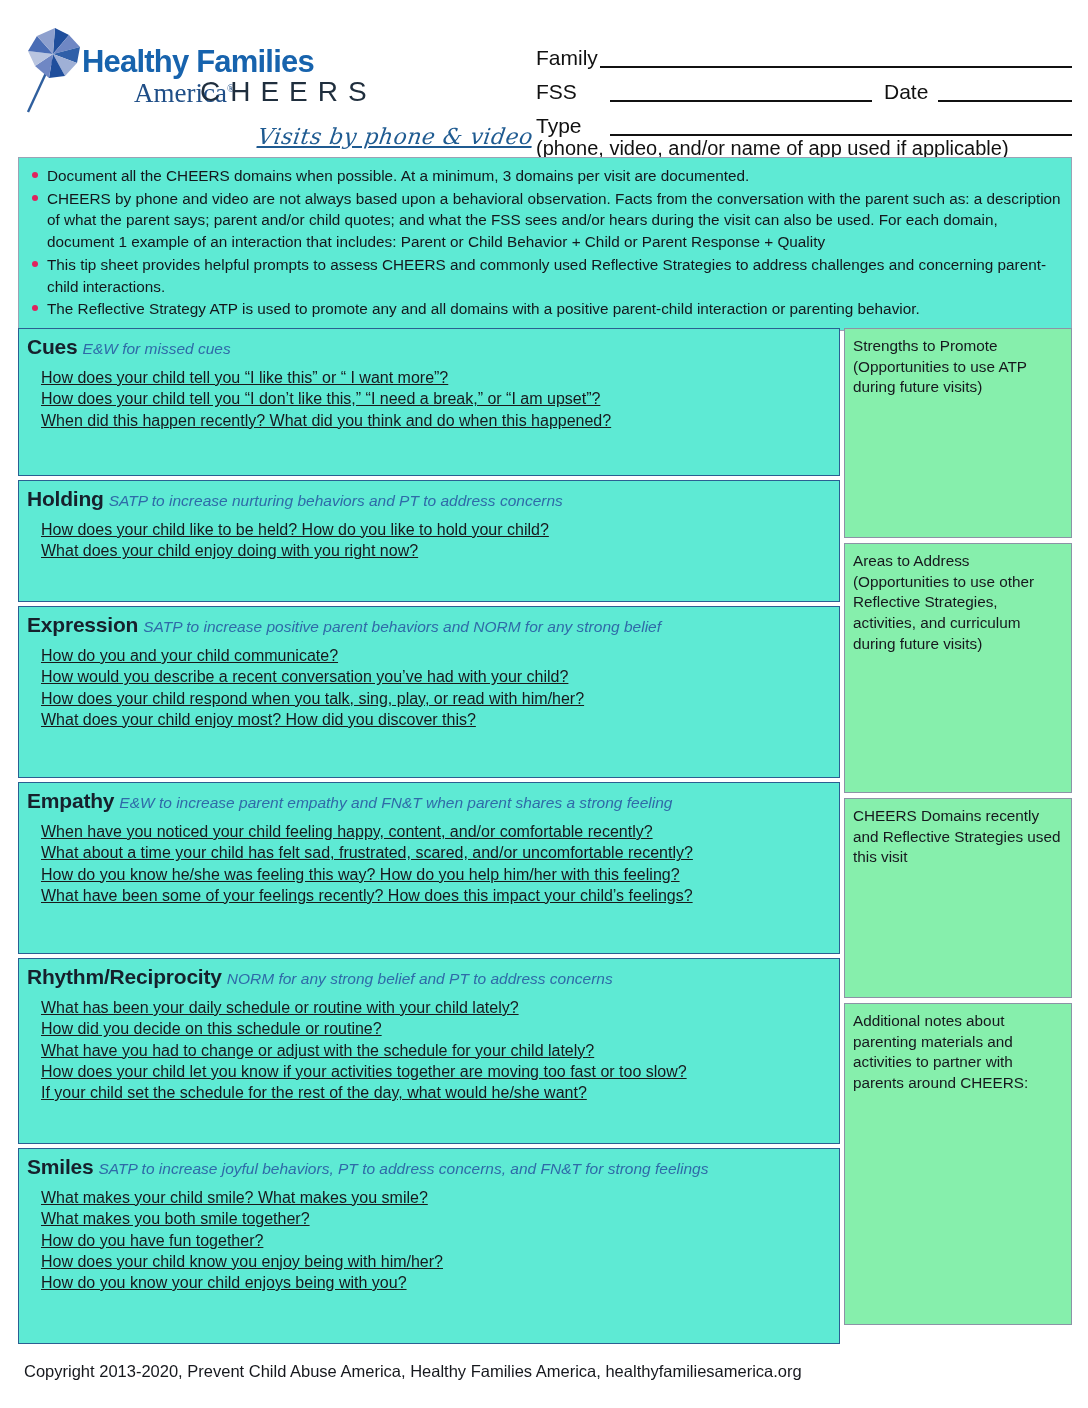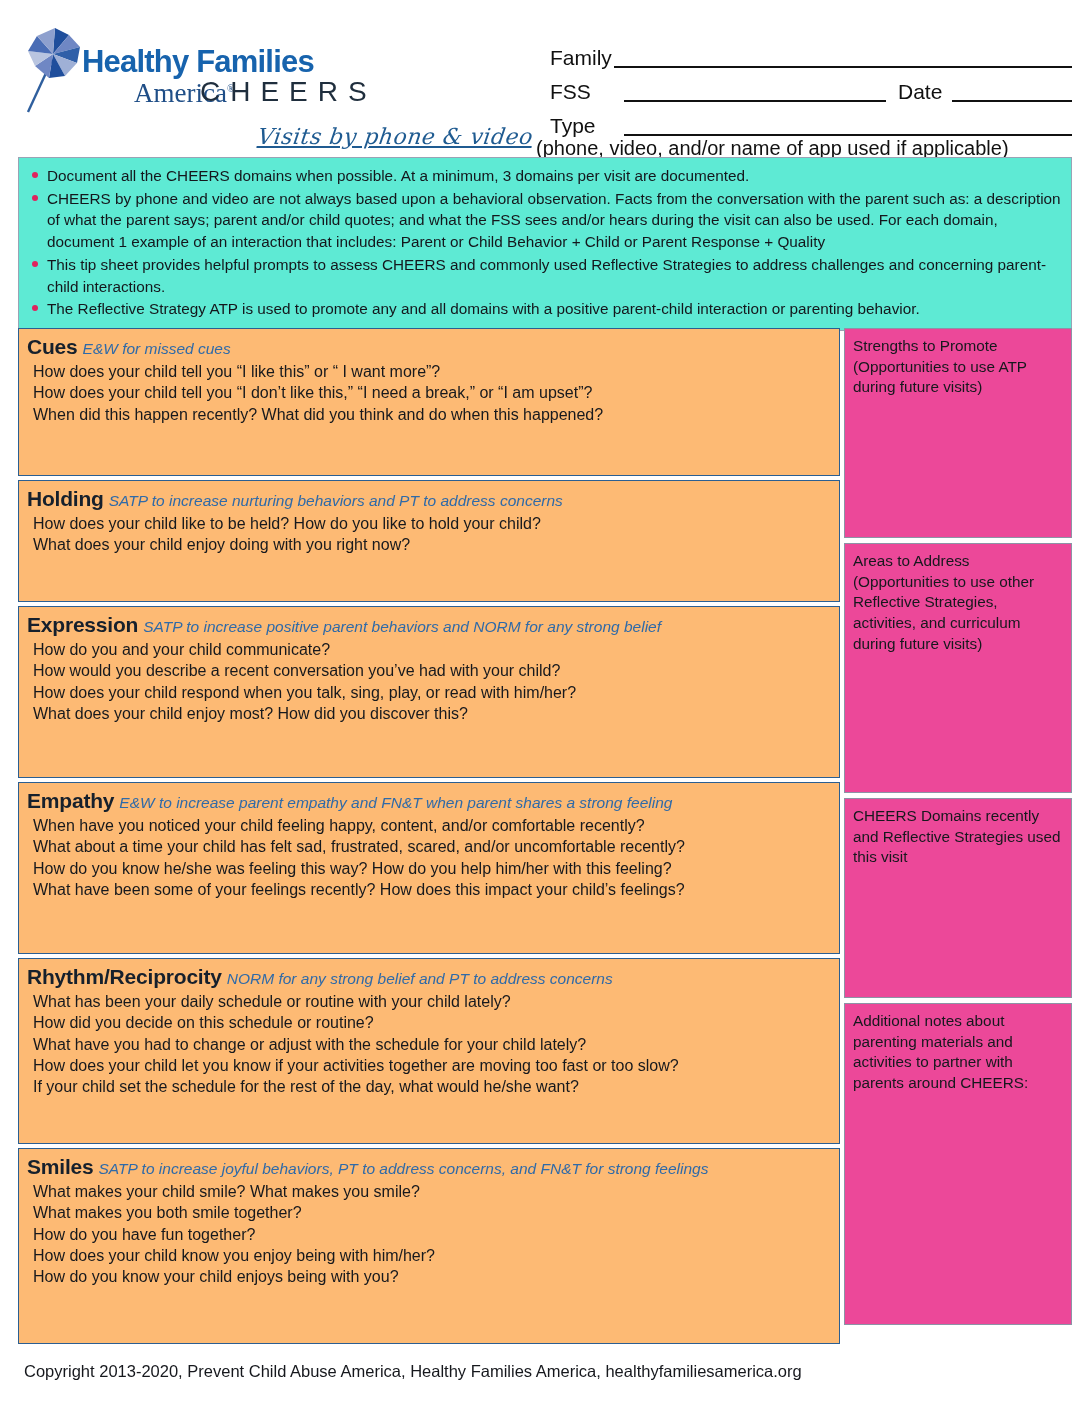--- a/index.html
+++ b/index.html
@@ -84,21 +84,20 @@
   .ff-row {
     display: flex;
     align-items: flex-end;
     height: 34px;
   }
   .ff-label {
     font-size: 21px;
     color: #111;
     line-height: 1;
     white-space: nowrap;
-    margin-left: 14px;
   }
   .ff-line {
     flex: 1;
     border-bottom: 2px solid #111;
     height: 18px;
     margin-left: 2px;
   }
   .ff-line.short { flex: 0 0 262px; }
   .ff-line.datefield { flex: 1; margin-left: 6px; }
   .ff-label.date { margin-left: 12px; margin-right: 4px; }
@@ -150,21 +149,21 @@
     width: 822px;
   }
   .col-right {
     position: absolute;
     left: 826px; top: 0;
     width: 228px;
   }
 
   .domain {
     border: 1px solid #2b5f92;
-    background: #fdba74;
+    background: #5eead4;
     padding: 6px 8px 4px 8px;
     margin-bottom: 4px;
     position: relative;
   }
   .domain-head {
     white-space: nowrap;
     margin-bottom: 2px;
   }
   .domain-name {
     font-size: 21px;
@@ -172,33 +171,34 @@
     color: #16202c;
     letter-spacing: -0.2px;
   }
   .domain-strategy {
     font-size: 15.5px;
     font-style: italic;
     color: #2f6aa8;
     margin-left: 5px;
   }
   .domain-qs {
-    margin: 0; padding: 0; list-style: none;
+    margin: 8px; padding: 0; list-style: none;
     padding-left: 6px;
+    text-decoration: underline;
   }
   .domain-qs li {
     font-size: 16px;
     line-height: 1.33;
     color: #17191d;
     white-space: nowrap;
   }
 
   .side-panel {
     border: 1px solid #8c93a6;
-    background: #ec4899;
+    background: #86efac;
     padding: 7px 8px 6px 8px;
     margin-bottom: 5px;
     color: #16181d;
   }
   .side-panel p {
     margin: 0;
     font-size: 15.3px;
     line-height: 1.35;
   }
 

